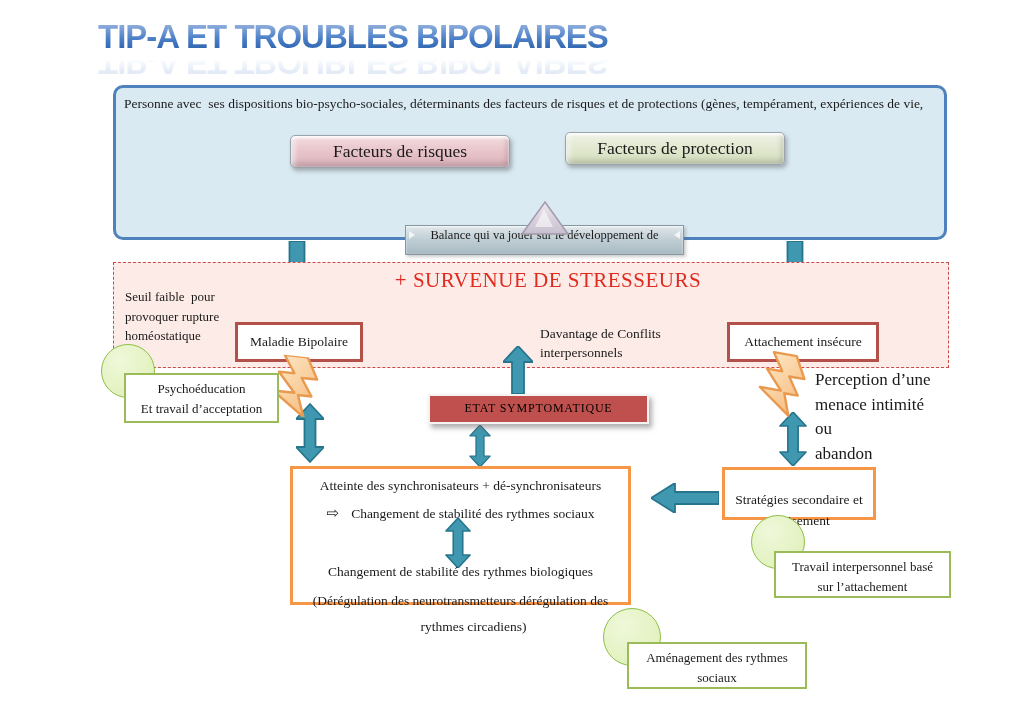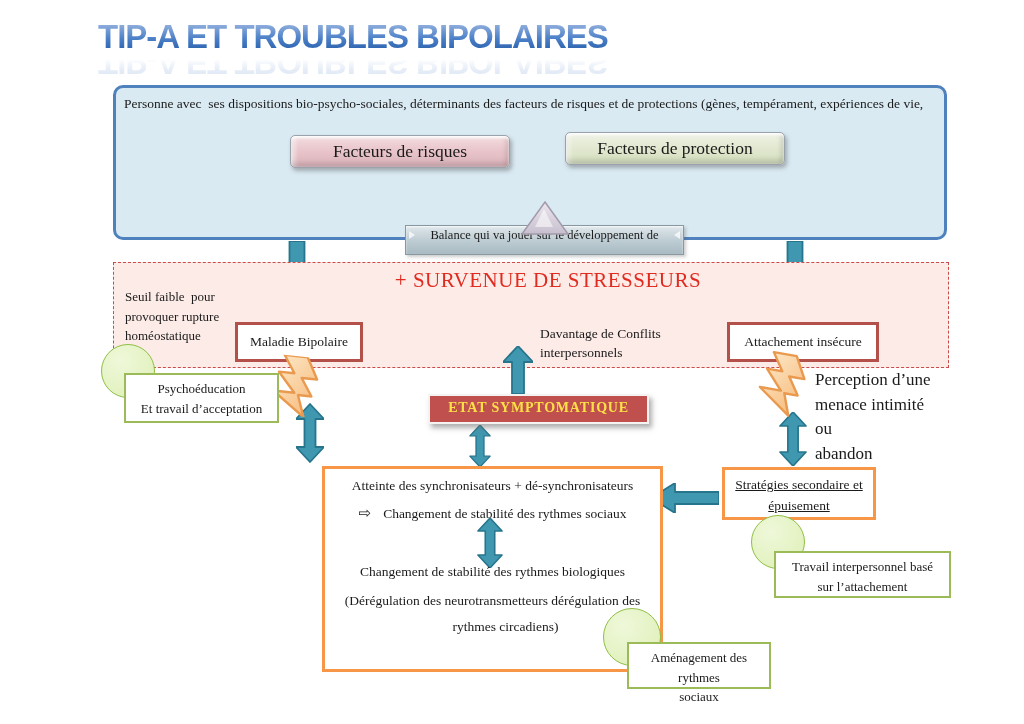--- a/index.html
+++ b/index.html
@@ -57,37 +57,37 @@
   
   .greenbox{position:absolute;background:#fff;border:2.5px solid #9bbb59;
             font-size:13px;text-align:center;z-index:5;}
   .orangebox{position:absolute;background:#fff;border:3px solid #f79646;
              font-size:13.5px;z-index:3;}
   .circle{position:absolute;border-radius:50%;border:1.5px solid #8fbf45;
           background:radial-gradient(circle at 35% 30%,#eff8da,#ddefb4);z-index:4;}
 
   .psycho-box{left:124px;top:373px;width:155px;height:50px;padding-top:4px;line-height:1.55;}
   .travail-box{left:774px;top:551px;width:177px;height:47px;padding-top:4px;line-height:1.5;}
-  .amenagement-box{left:627px;top:642px;width:144px;height:47px;padding-top:4px;line-height:1.5;}
+  .amenagement-box{left:627px;top:642px;width:180px;height:47px;padding-top:4px;line-height:1.5;}
 
   .etat-box{left:428px;top:394px;width:221px;height:30px;background:#c0504d;
             border:2px solid #f5f3f1;z-index:3;
             box-shadow:3px 4px 5px rgba(110,110,110,.55);
-            color:#fde047;font-weight:bold;font-size:14px;letter-spacing:.8px;
+            color:#000000;font-weight:normal;font-size:12px;letter-spacing:.8px;
             text-align:center;line-height:24px;}
 
   .perception{left:815px;top:368px;width:126px;font-size:17px;line-height:1.45;z-index:4;}
 
-  .rhythm-box{left:290px;top:466px;width:341px;height:206px;margin-left:32px;}
+  .rhythm-box{left:290px;top:466px;width:341px;height:139px;}
   .rhythm-box .row{position:absolute;left:0;right:0;text-align:center;}
   .r1{top:9px;} .r2{top:35px;} .r3{top:95px;} .r4{top:124px;} .r5{top:150px;padding-left:26px;}
   .arrow-glyph{display:inline-block;margin-right:12px;font-size:15px;}
 
-  .strategies-box{left:722px;top:467px;width:154px;height:53px;padding-top:5px;
-                  text-align:center;line-height:1.55;text-decoration:underline;}
+  .strategies-box{left:722px;top:467px;width:154px;height:53px;padding-top:20px;
+                  text-align:center;line-height:1.55;}
 
   .z4{z-index:4;}
   svg{display:block;}
 </style>
 </head>
 <body>
 
 <svg width="0" height="0" style="position:absolute" aria-hidden="true">
   <defs>
     <linearGradient id="boltGrad" x1="0" y1="0" x2="1" y2="1">

